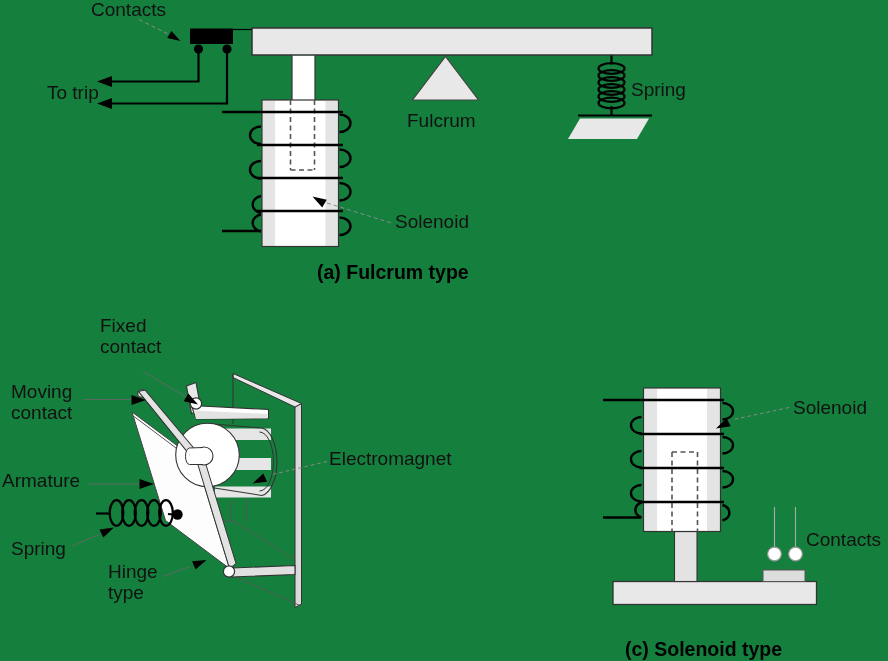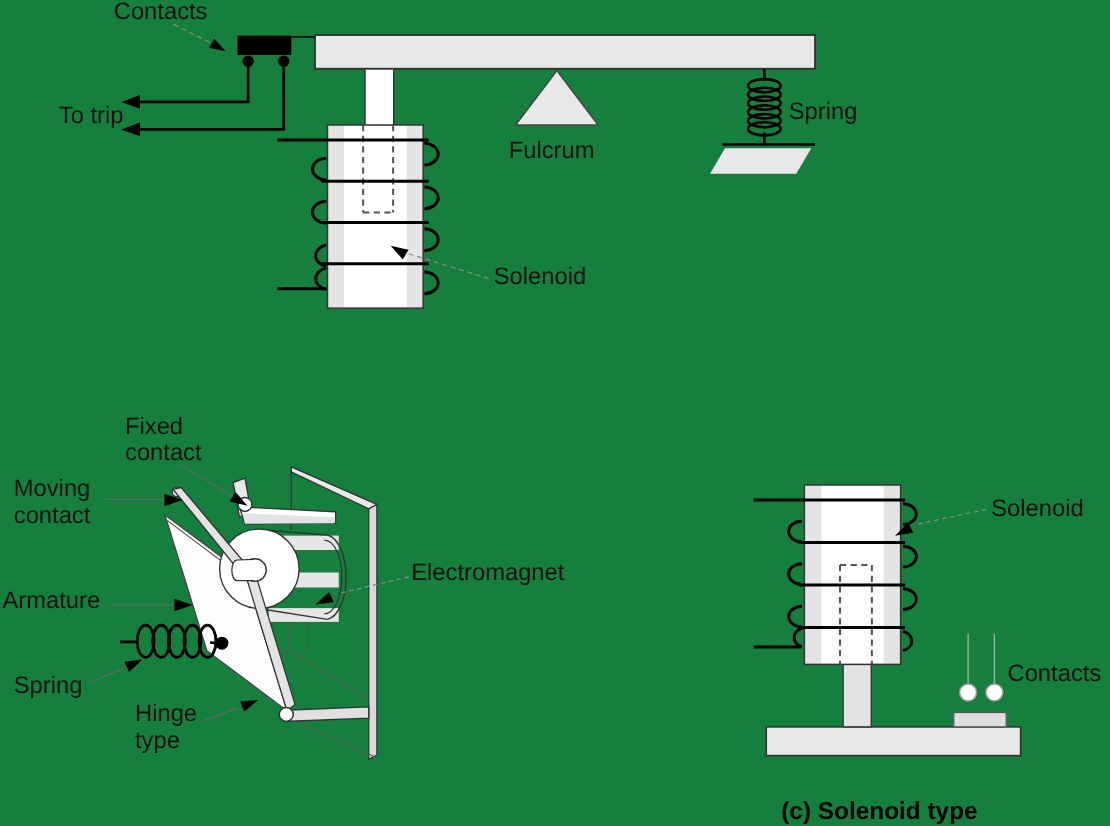--- a/index.html
+++ b/index.html
@@ -242,22 +242,23 @@
       <polygon points="716,428.5 726.6,418.2 730.6,426.2" fill="#000"></polygon>
     </g>
   </g>
 </svg>
 
   <div class="lbl" style="left:91px;top:-1px">Contacts</div>
   <div class="lbl" style="left:47px;top:82px">To trip</div>
   <div class="lbl" style="left:407px;top:110px">Fulcrum</div>
   <div class="lbl" style="left:631px;top:79px">Spring</div>
   <div class="lbl" style="left:395px;top:211px">Solenoid</div>
-
-  <div class="lbl" style="left:100px;top:331px">Fixed
+  <div class="cap" style="left:317px;top:262px">(a) Fulcrum type</div>
+
+  <div class="lbl" style="left:100px;top:315px">Fixed
 contact</div>
   <div class="lbl" style="left:11px;top:381px">Moving
 contact</div>
   <div class="lbl" style="left:2px;top:470px">Armature</div>
   <div class="lbl" style="left:11px;top:538px">Spring</div>
   <div class="lbl" style="left:108px;top:561px">Hinge
 type</div>
   <div class="lbl" style="left:329px;top:448px">Electromagnet</div>
 
   <div class="lbl" style="left:793px;top:397px">Solenoid</div>

